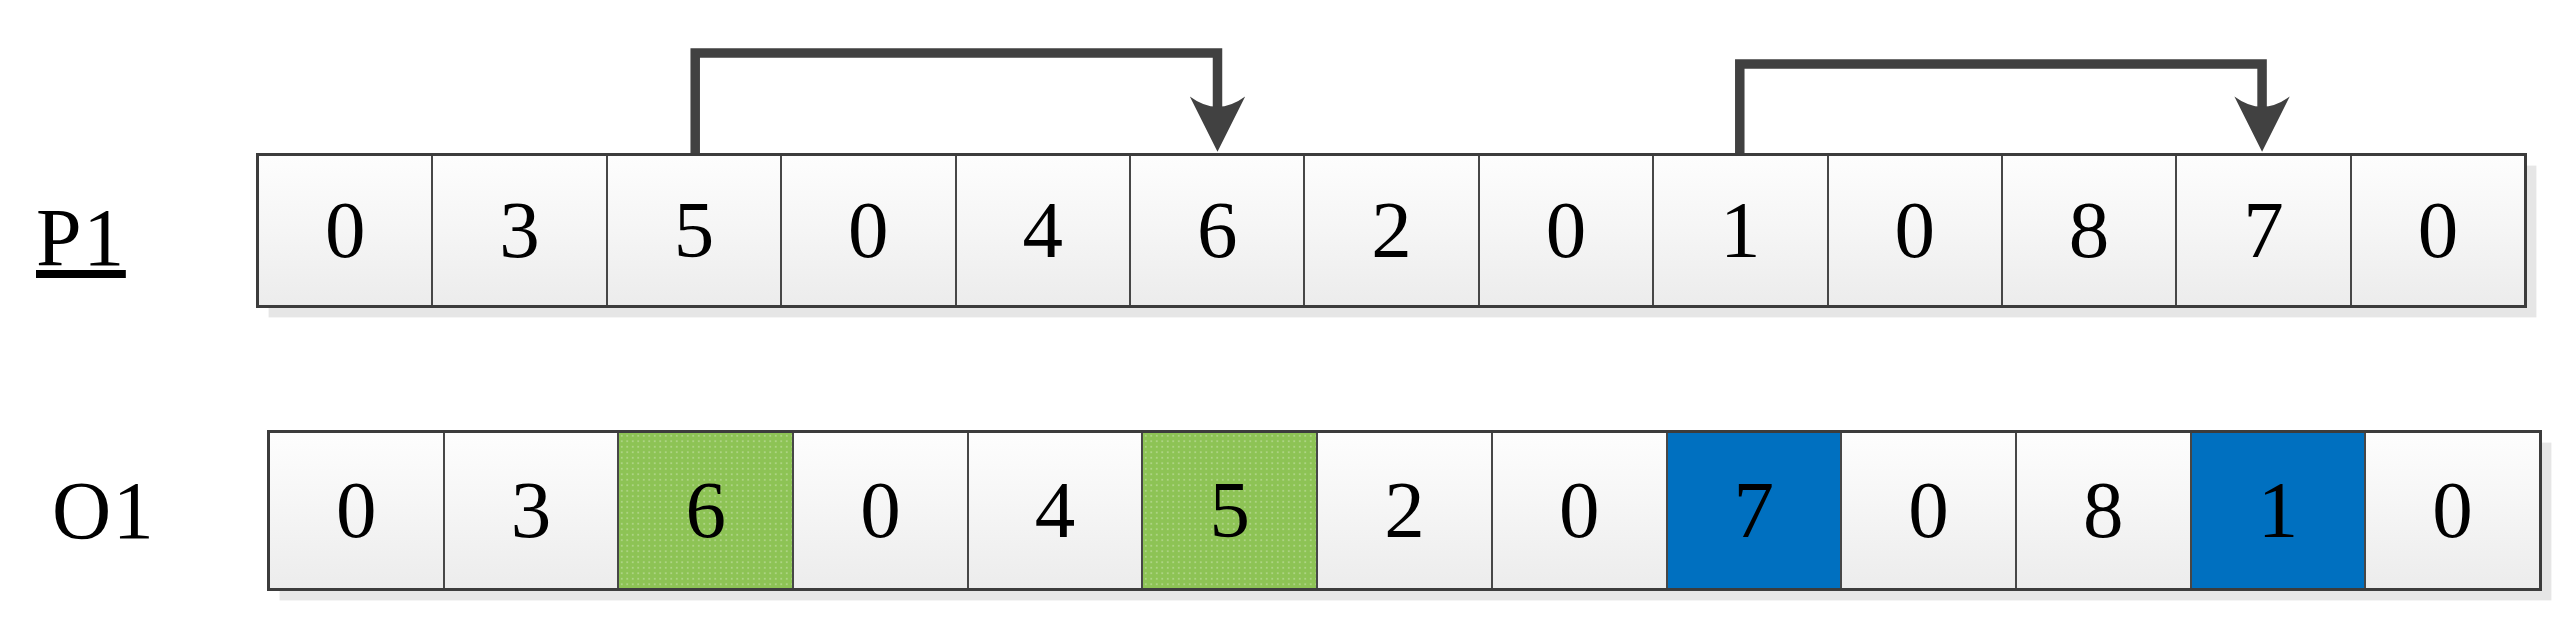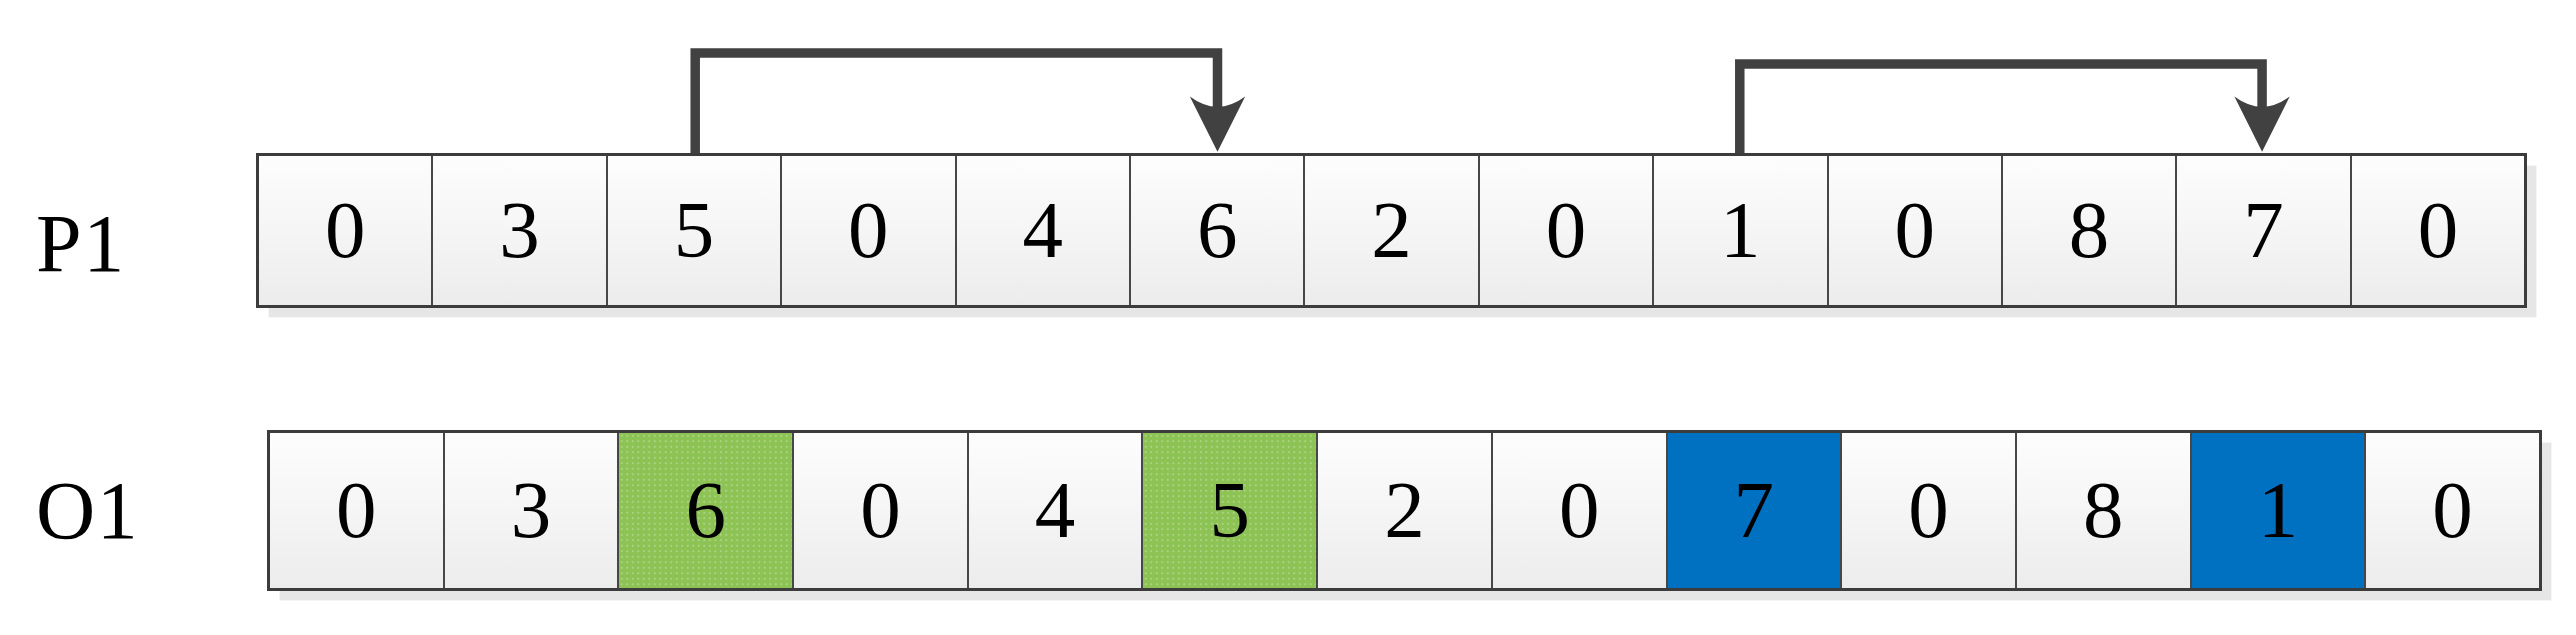--- a/index.html
+++ b/index.html
@@ -26,22 +26,22 @@
   .row-label {
     position: absolute;
     left: 36px;
     display: flex;
     align-items: center;
     font-size: 82px;
     color: #000000;
     line-height: 1;
     letter-spacing: 1.6px;
   }
-  .label-p1 { top: 166px; height: 155px; }
-  .label-o1 { top: 430px; height: 161px; }
+  .label-p1 { top: 160px; height: 155px; text-decoration: underline; }
+  .label-o1 { top: 430px; height: 161px; margin-left: 16px; }
   .array {
     position: absolute;
     display: flex;
     box-sizing: border-box;
     border: 3.2px solid var(--outer-border, #3C3C3C);
     background: #ffffff;
     box-shadow: 11px 11px 0 -1.6px var(--shadow, #E6E6E6);
   }
   .array-p1 { left: 256px; top: 153px; width: 2271px; height: 155px; }
   .array-o1 { left: 267px; top: 430px; width: 2275px; height: 161px; }

